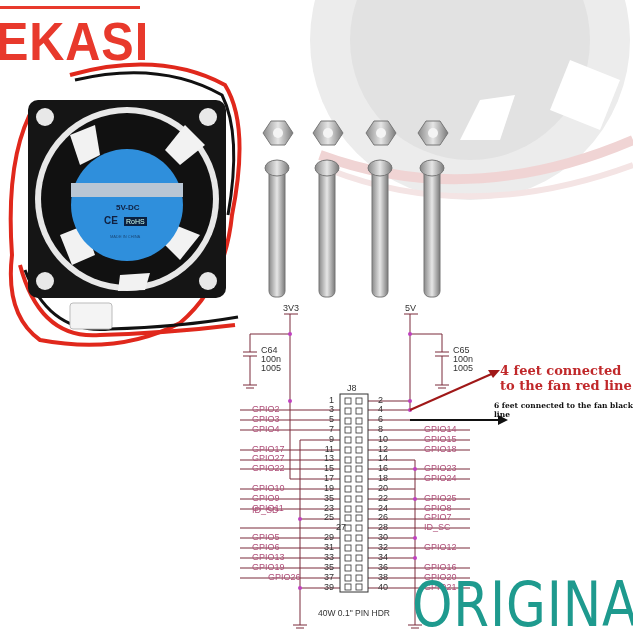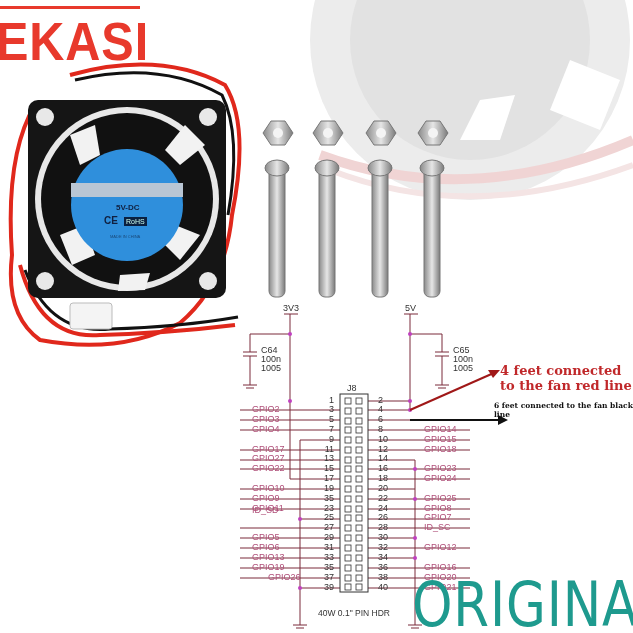--- a/index.html
+++ b/index.html
@@ -291,21 +291,21 @@
     <div class="abs sch-text gpio" style="left:424px;top:494px;">GPIO25</div>
     <div class="abs sch-text gpio" style="left:252px;top:504px;">GPIO11</div>
     <div class="abs sch-text lbl" style="left:318px;top:504px;width:16px;text-align:right;">23</div>
     <div class="abs sch-text lbl" style="left:378px;top:504px;">24</div>
     <div class="abs sch-text gpio" style="left:424px;top:504px;">GPIO8</div>
     <div class="abs sch-text gpio" style="left:252px;top:513px;"></div>
     <div class="abs sch-text lbl" style="left:318px;top:513px;width:16px;text-align:right;">25</div>
     <div class="abs sch-text lbl" style="left:378px;top:513px;">26</div>
     <div class="abs sch-text gpio" style="left:424px;top:513px;">GPIO7</div>
     <div class="abs sch-text gpio" style="left:252px;top:506px;">ID_SD</div>
-    <div class="abs sch-text lbl" style="left:318px;top:523px;width:16px;text-align:right;">27</div>
+    <div class="abs sch-text lbl" style="left:330px;top:523px;width:16px;text-align:right;">27</div>
     <div class="abs sch-text lbl" style="left:378px;top:523px;">28</div>
     <div class="abs sch-text gpio" style="left:424px;top:523px;">ID_SC</div>
     <div class="abs sch-text gpio" style="left:252px;top:533px;">GPIO5</div>
     <div class="abs sch-text lbl" style="left:318px;top:533px;width:16px;text-align:right;">29</div>
     <div class="abs sch-text lbl" style="left:378px;top:533px;">30</div>
     <div class="abs sch-text gpio" style="left:424px;top:533px;"></div>
     <div class="abs sch-text gpio" style="left:252px;top:543px;">GPIO6</div>
     <div class="abs sch-text lbl" style="left:318px;top:543px;width:16px;text-align:right;">31</div>
     <div class="abs sch-text lbl" style="left:378px;top:543px;">32</div>
     <div class="abs sch-text gpio" style="left:424px;top:543px;">GPIO12</div>

